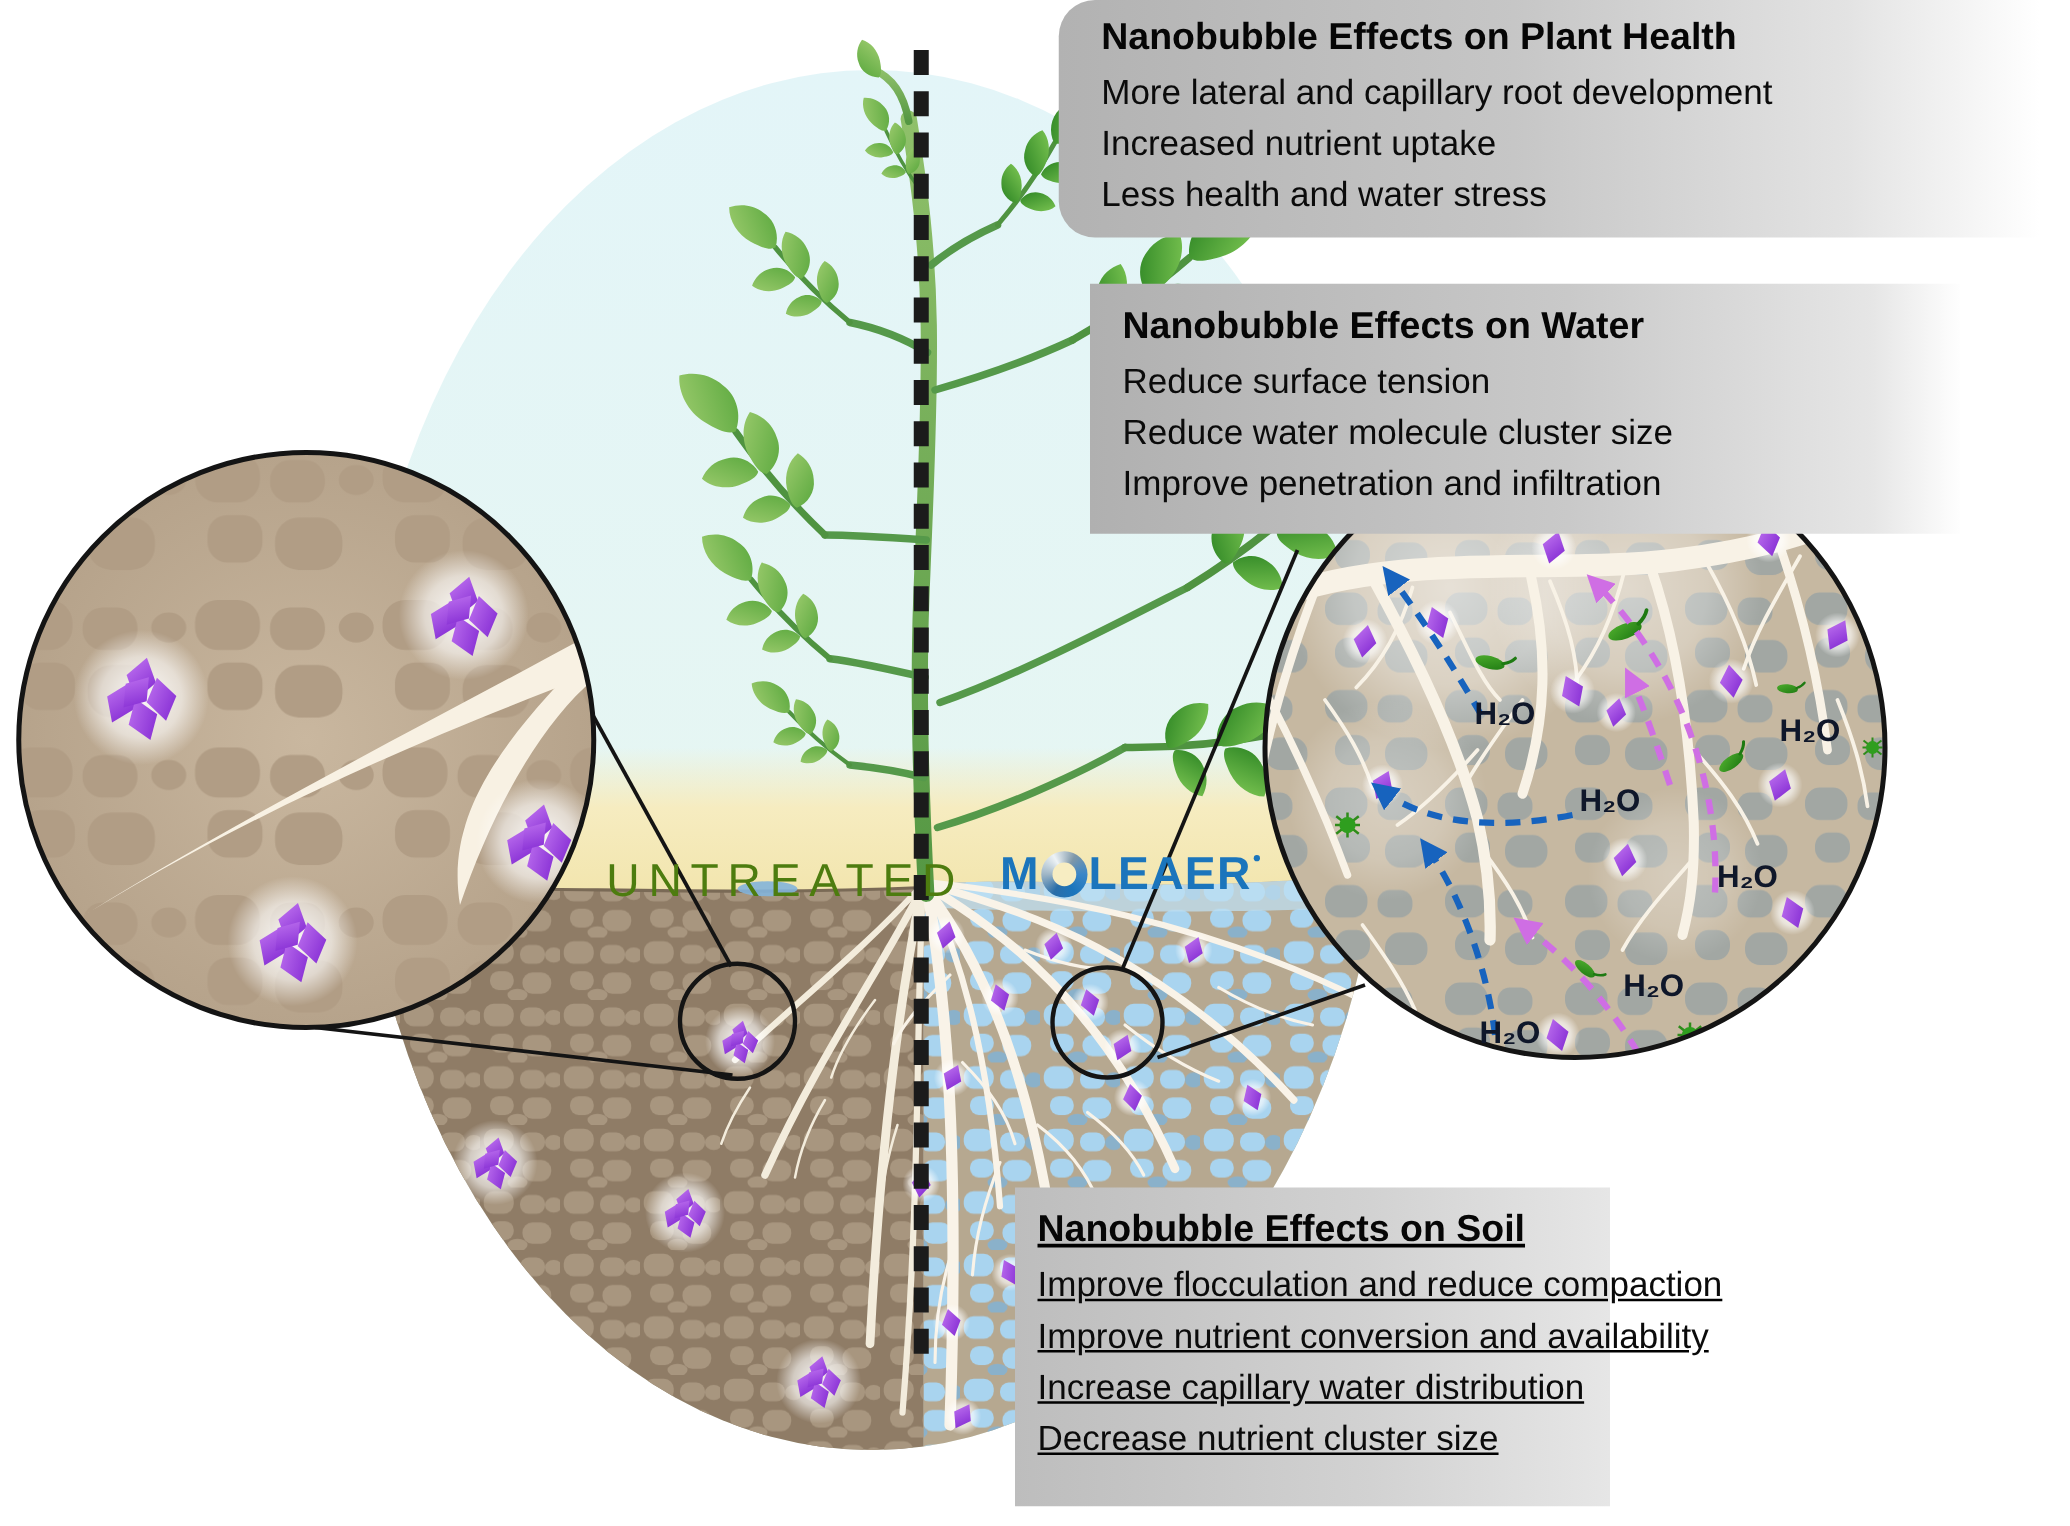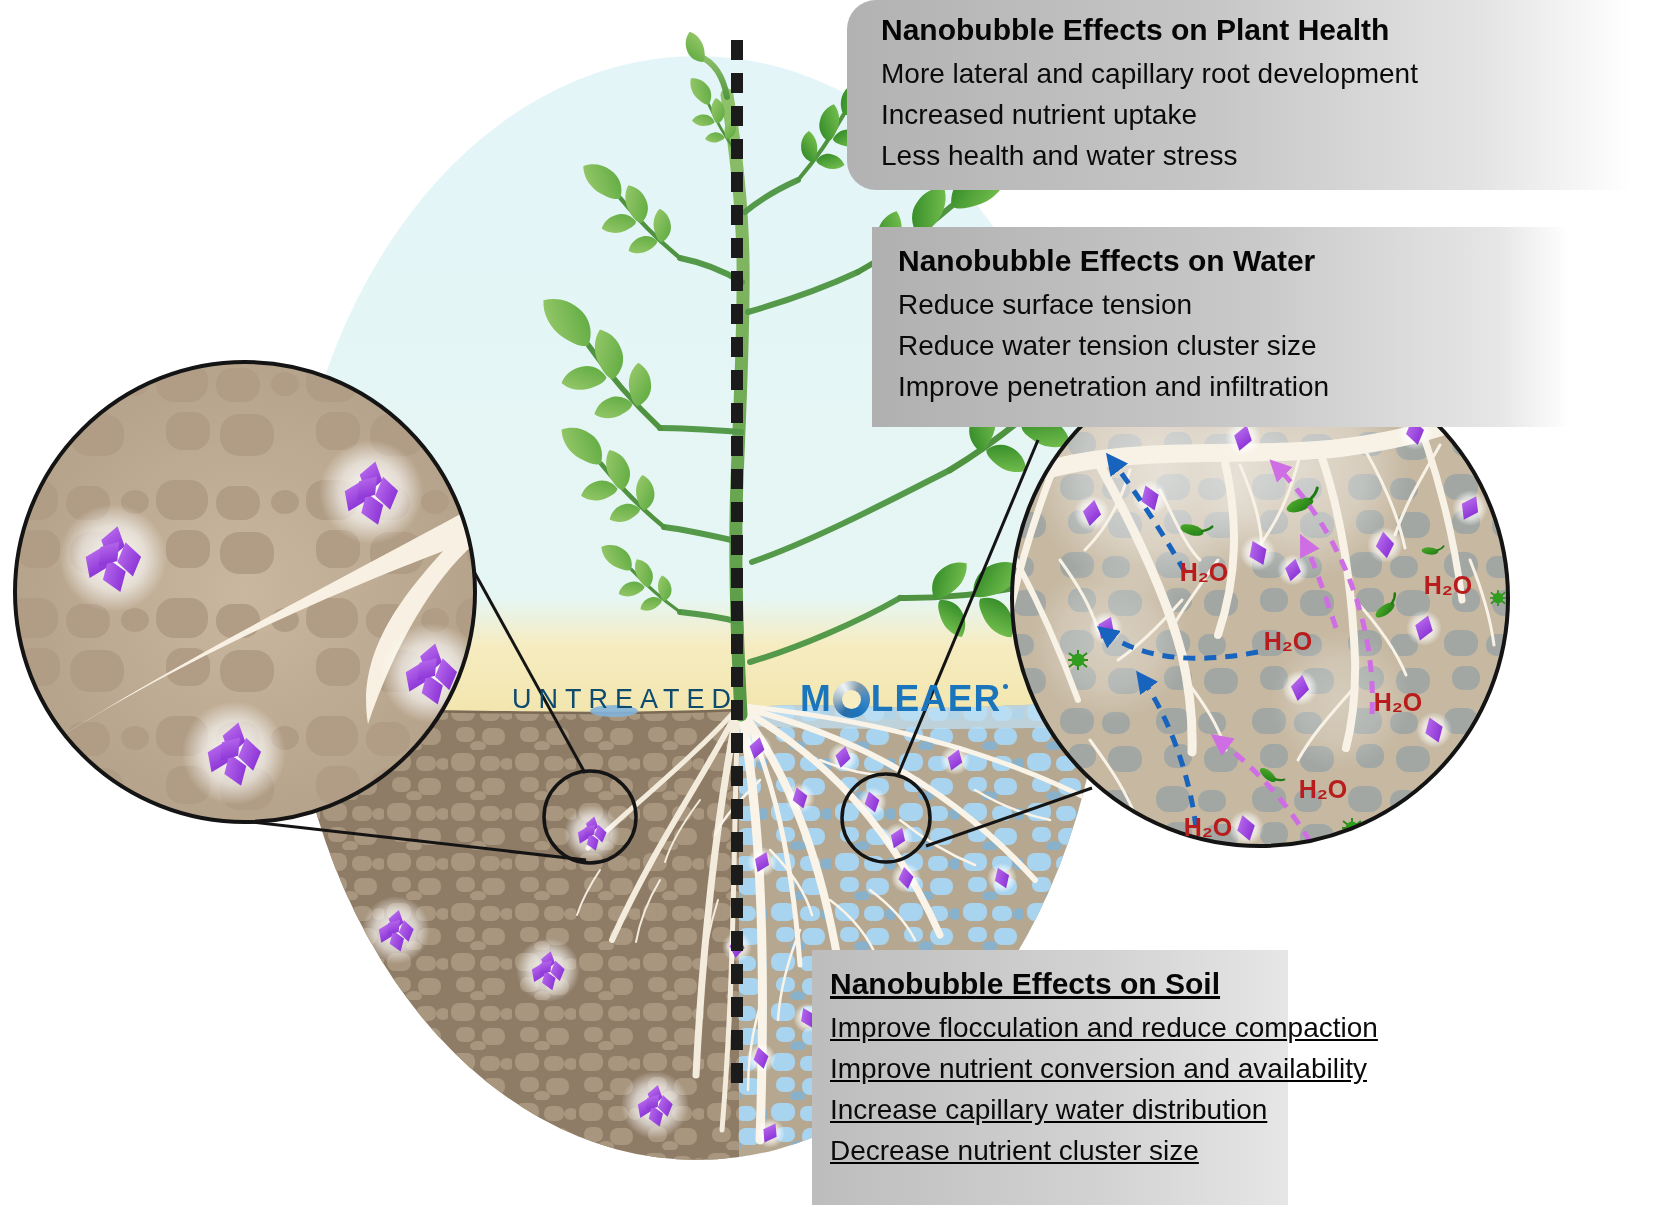--- a/index.html
+++ b/index.html
@@ -8,30 +8,30 @@
   #scene{position:absolute;left:0;top:0;}
   .box{position:absolute;box-sizing:border-box;}
   .box .title{font-size:30px;font-weight:bold;color:#060606;white-space:nowrap;margin-bottom:6px;}
   .box .item{font-size:28px;line-height:41px;color:#0b0b0b;white-space:nowrap;}
   #box1{left:847px;top:0;width:809px;height:190px;padding:13px 0 0 34px;
         background:linear-gradient(90deg,#b2b2b2 0%,#c6c6c6 45%,#e3e3e3 78%,rgba(255,255,255,0) 97%);border-radius:29px;}
   #box2{left:872px;top:227px;width:696px;height:200px;padding:17px 0 0 26px;
         background:linear-gradient(90deg,#b0b0b0 0%,#c9c9c9 55%,#e6e6e6 90%,rgba(240,240,240,0.05) 100%);}
   #box3{left:812px;top:950px;width:476px;height:255px;padding:17px 0 0 18px;
         background:linear-gradient(90deg,#bdbdbd 0%,#d2d2d2 60%,#e6e6e6 100%);text-decoration:underline;}
-  #untreated{position:absolute;left:485px;top:684px;font-size:27px;letter-spacing:7px;
-             color:#0c4a6e;white-space:nowrap;margin-left:27px;}
+  #untreated{position:absolute;left:485px;top:684px;font-size:37px;letter-spacing:7px;
+             color:#4d7c0f;white-space:nowrap;}
   #brand{position:absolute;left:800px;top:678px;display:flex;align-items:center;color:#1b75bc;}
   #brand .bm{font-size:37px;font-weight:bold;letter-spacing:1px;}
   .brand-o{width:37px;height:37px;border-radius:50%;position:relative;margin:0 1px;
            background:conic-gradient(from 210deg,#2a6ea8,#9fb6c6,#eef3f6,#7e97a8,#3a86c8,#1b75bc,#2a6ea8);}
   .brand-o::after{content:'';position:absolute;inset:9px;border-radius:50%;background:#f7edc2;}
   .tm-dot{width:5px;height:5px;border-radius:50%;background:#1b75bc;align-self:flex-start;margin:6px 0 0 2px;}
   .h2o{position:absolute;transform:translate(-50%,-50%);font-size:25px;font-weight:bold;
-       color:#b91c1c;white-space:nowrap;}
+       color:#0f172a;white-space:nowrap;}
   .lR{fill:url(#gLeaf);} .lL{fill:url(#gLeafL);}
   #cleaf .pet{stroke:#4f9340;stroke-width:5;fill:none;stroke-linecap:round;}
 </style>
 </head>
 <body>
 
 <div id="stage">
 
 <svg id="scene" width="1656" height="1221" viewBox="0 0 1656 1221">
 <defs>
@@ -423,21 +423,21 @@
 
 <div class="box" id="box1">
   <div class="title">Nanobubble Effects on Plant Health</div>
   <div class="item">More lateral and capillary root development</div>
   <div class="item">Increased nutrient uptake</div>
   <div class="item">Less health and water stress</div>
 </div>
 <div class="box" id="box2">
   <div class="title">Nanobubble Effects on Water</div>
   <div class="item">Reduce surface tension</div>
-  <div class="item">Reduce water tension cluster size</div>
+  <div class="item">Reduce water molecule cluster size</div>
   <div class="item">Improve penetration and infiltration</div>
 </div>
 <div class="box" id="box3">
   <div class="title">Nanobubble Effects on Soil</div>
   <div class="item">Improve flocculation and reduce compaction</div>
   <div class="item">Improve nutrient conversion and availability</div>
   <div class="item">Increase capillary water distribution</div>
   <div class="item">Decrease nutrient cluster size</div>
 </div>
 

